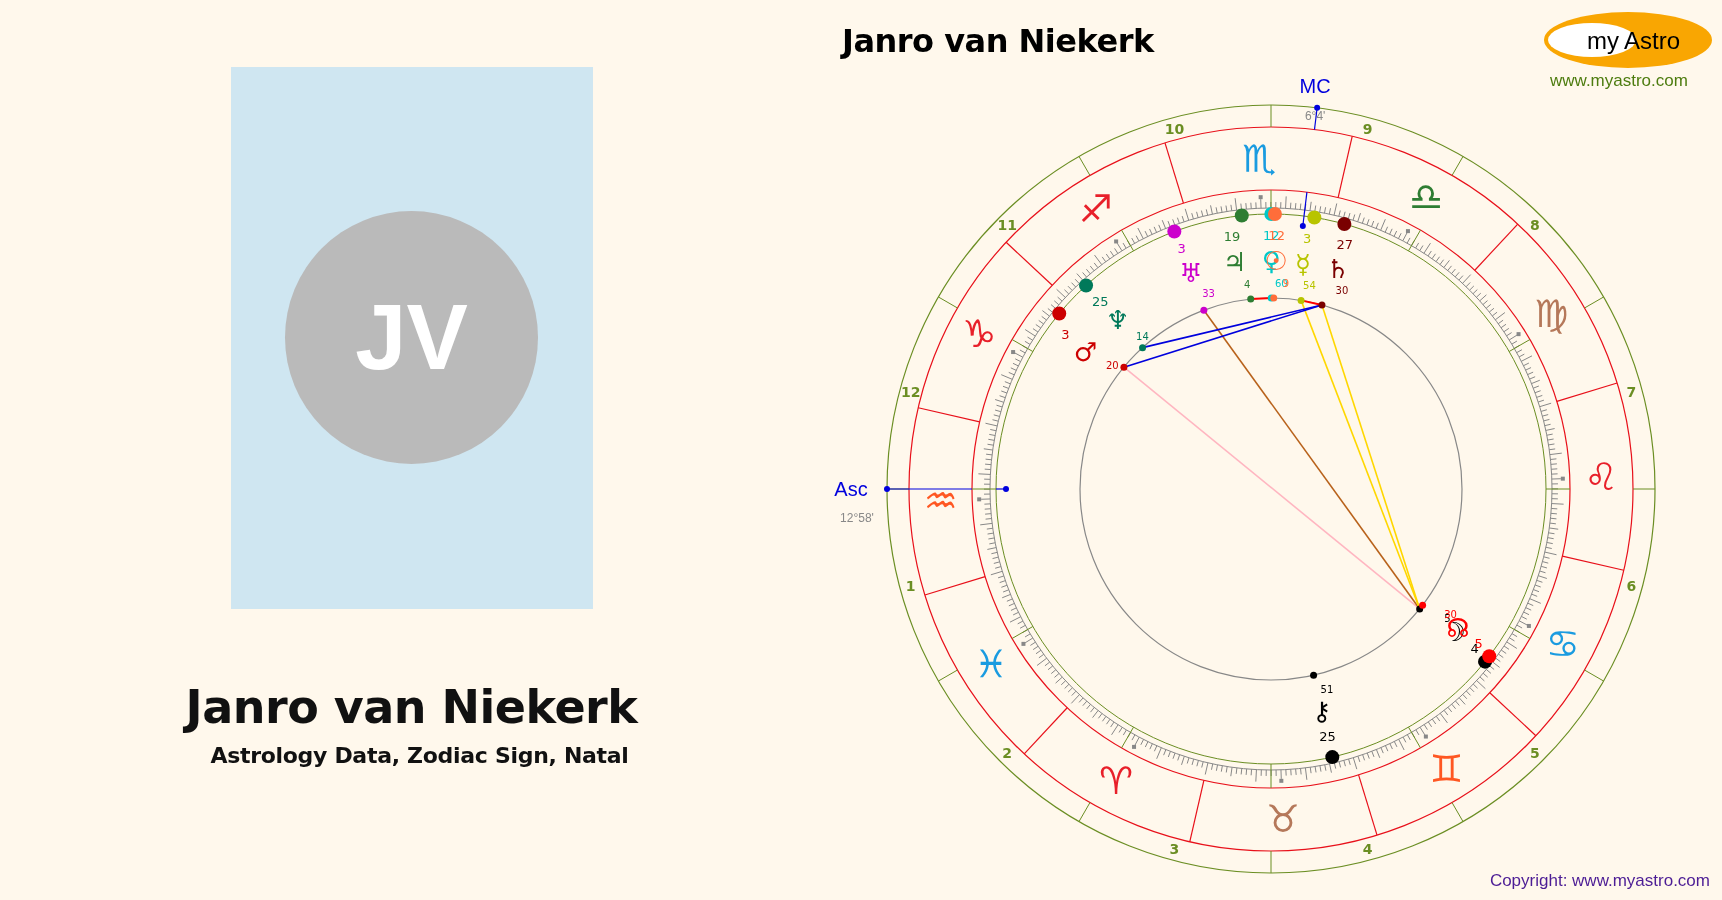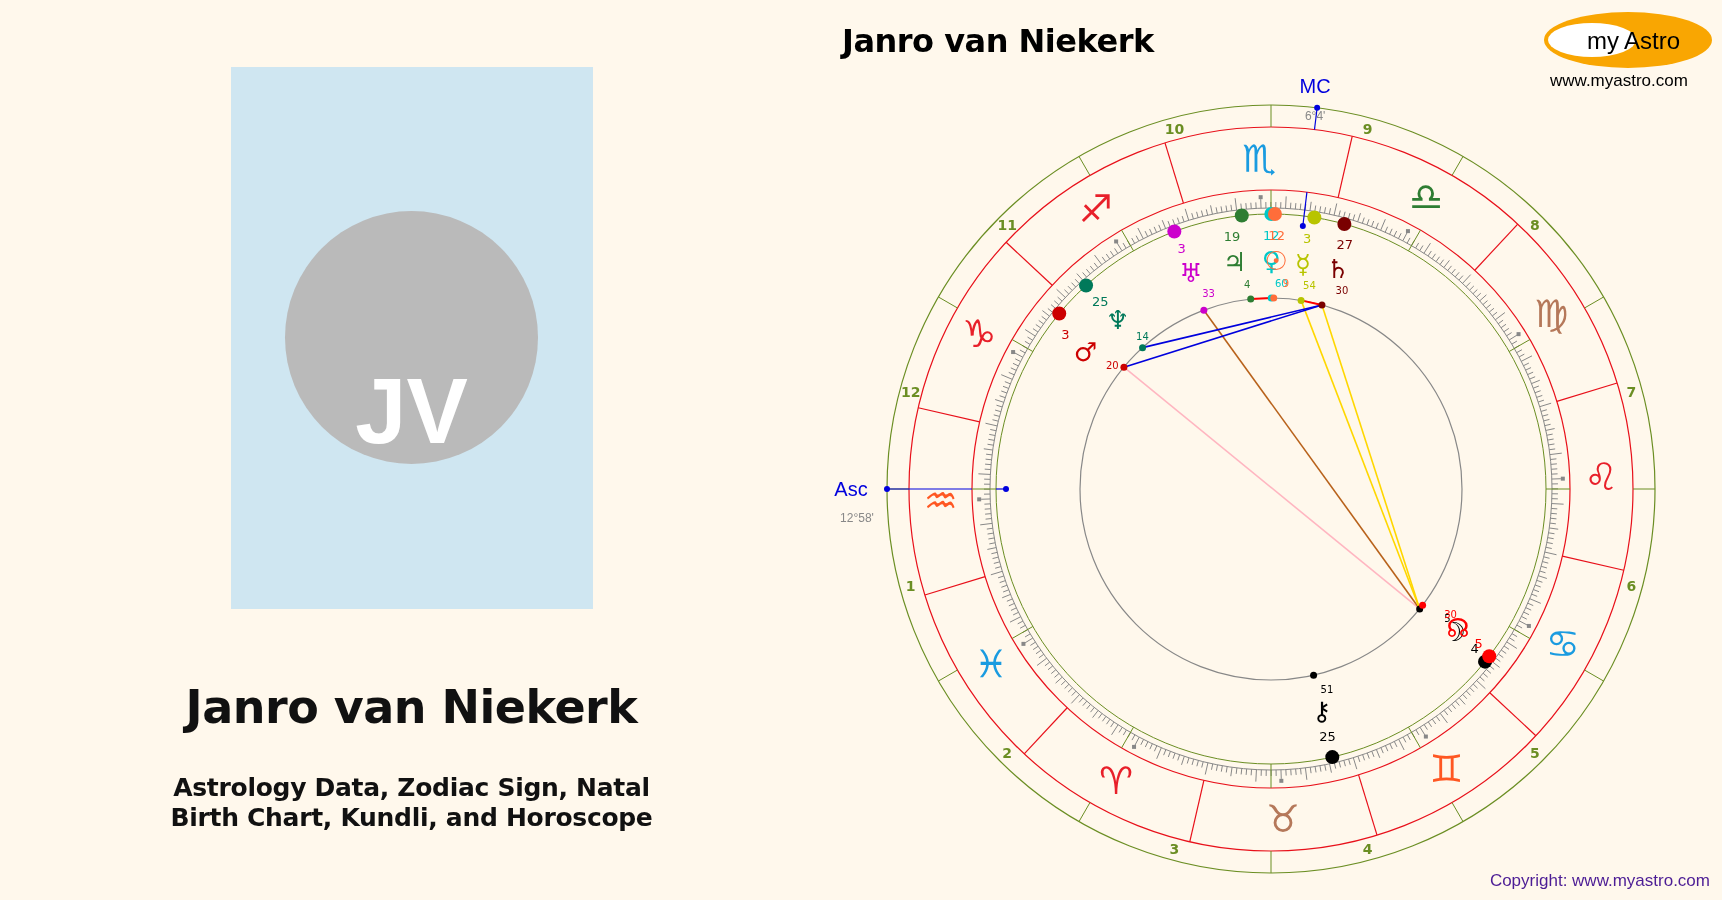--- a/index.html
+++ b/index.html
@@ -1,37 +1,36 @@
 <!DOCTYPE html>
 <html><head>
 <meta charset="utf-8">
 <style>
   html, body { margin:0; padding:0; }
   body { width:1722px; height:900px; background:#fff8ec; position:relative; overflow:hidden; font-family:"Liberation Sans", sans-serif; }
   .photo { position:absolute; left:231px; top:67px; width:362px; height:542px; background:#cfe6f1; }
-  .avatar { position:absolute; left:285px; top:211px; width:253px; height:253px; border-radius:50%; background:#bababa; display:flex; align-items:flex-end; justify-content:center; color:#fff; font-weight:bold; font-size:92px; font-family:"Liberation Sans", sans-serif; }
+  .avatar { position:absolute; left:285px; top:211px; width:253px; height:253px; border-radius:50%; background:#bababa; display:flex; align-items:center; justify-content:center; color:#fff; font-weight:bold; font-size:92px; font-family:"Liberation Sans", sans-serif; }
   .name { position:absolute; left:0; width:823px; top:680px; text-align:center; font-size:46px; font-weight:bold; color:#111; font-family:"DejaVu Sans", sans-serif; letter-spacing:-0.5px;}
-  .sub { position:absolute; left:0; width:823px; top:741px; text-align:center; font-size:25px; font-weight:bold; color:#111; line-height:30px; font-family:"DejaVu Sans", sans-serif; letter-spacing:-0.3px;margin-top:32px;}
+  .sub { position:absolute; left:8px; width:823px; top:741px; text-align:center; font-size:22px; font-weight:bold; color:#111; line-height:30px; font-family:"DejaVu Sans", sans-serif; letter-spacing:-0.3px;}
   .chart-title { position:absolute; left:842px; top:22px; font-size:32px; font-weight:bold; color:#000; font-family:"DejaVu Sans", sans-serif; letter-spacing:-0.5px;}
   .logo { position:absolute; left:1542px; top:10px; width:172px; height:60px; }
-  .logo-url { position:absolute; left:1550px; top:71px; font-size:17px; color:#000000; }
+  .logo-url { position:absolute; left:1550px; top:71px; font-size:17px; color:#4d7c0f; }
   .copyright { position:absolute; right:12px; top:871px; font-size:17px; color:#4c1d95; }
   svg.chart { position:absolute; left:0; top:0; }
 </style>
 </head>
 <body>
 
 <div class="photo"></div>
 <div class="avatar">
     <span>JV</span>
   </div>
 <div class="name">Janro van Niekerk</div>
 <div class="sub">
   <div>Astrology Data, Zodiac Sign, Natal</div>
-  <div>Birth Chart, Kundli, and Horoscope</div>
 </div>
 
 <div class="chart-title">Janro van Niekerk</div>
 
 <svg class="logo" width="172" height="60" viewBox="0 0 172 60">
   <ellipse cx="86" cy="30" rx="84" ry="28" fill="#f9a602"></ellipse>
   <ellipse cx="50" cy="30" rx="44" ry="17" fill="#fff"></ellipse>
   <text id="logo-my" x="45" y="39" font-size="24" fill="#000" font-family="Liberation Sans, sans-serif">my</text>
   <text id="logo-astro" x="82" y="39" font-size="24" fill="#000" font-family="Liberation Sans, sans-serif">Astro</text>
 </svg>

